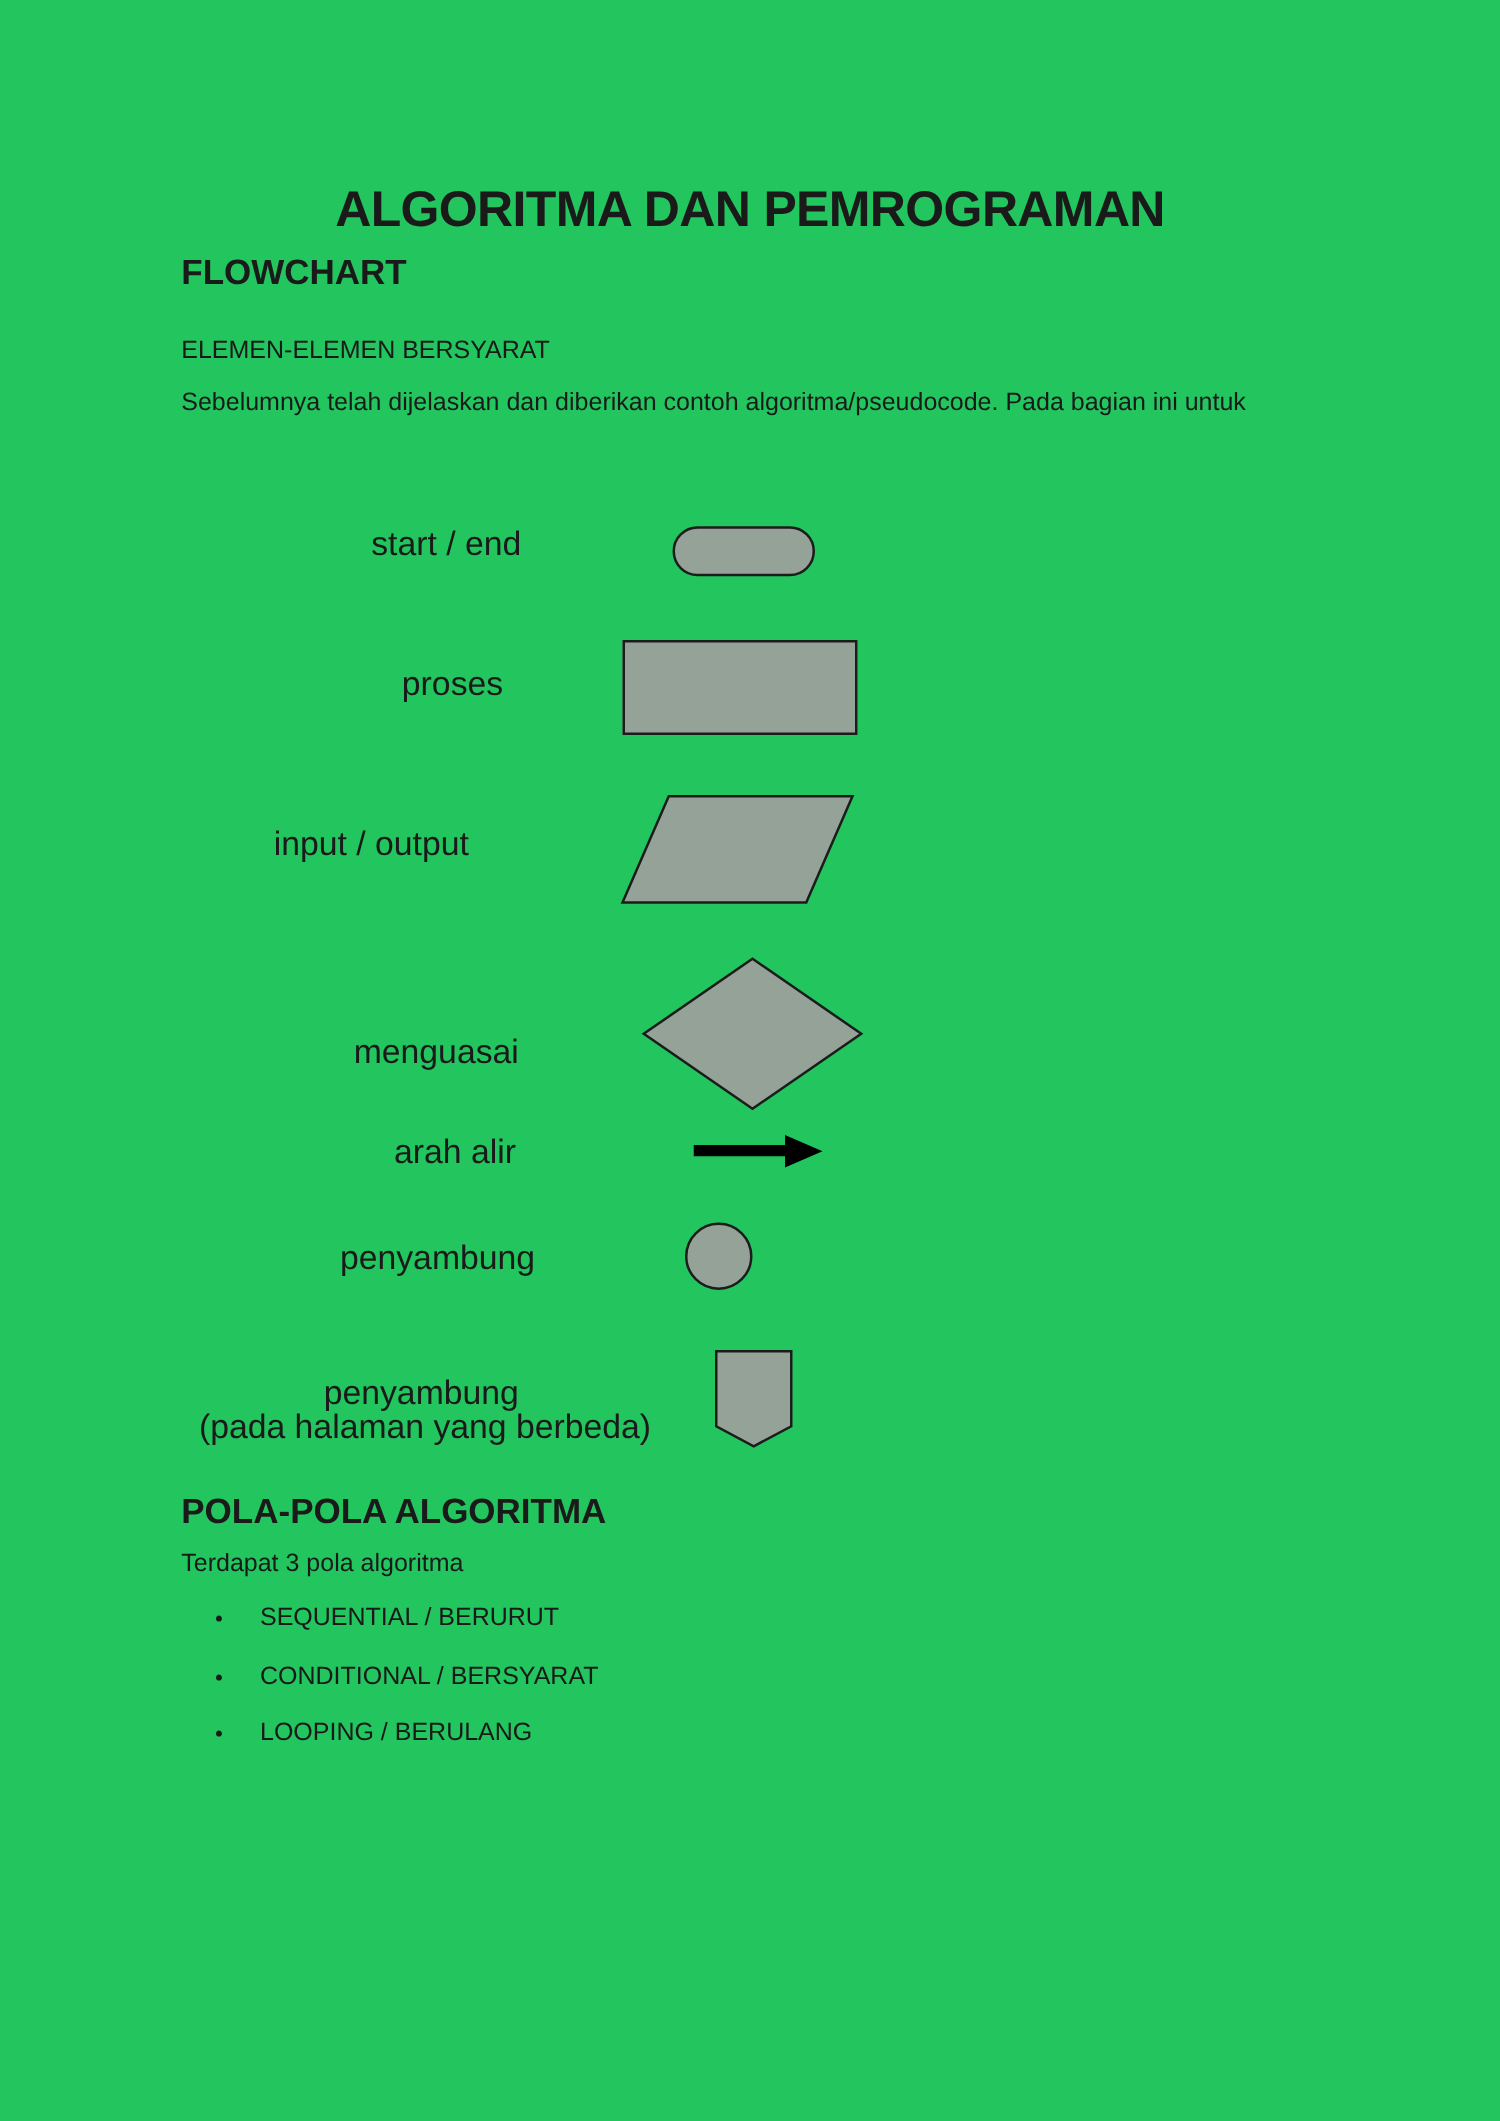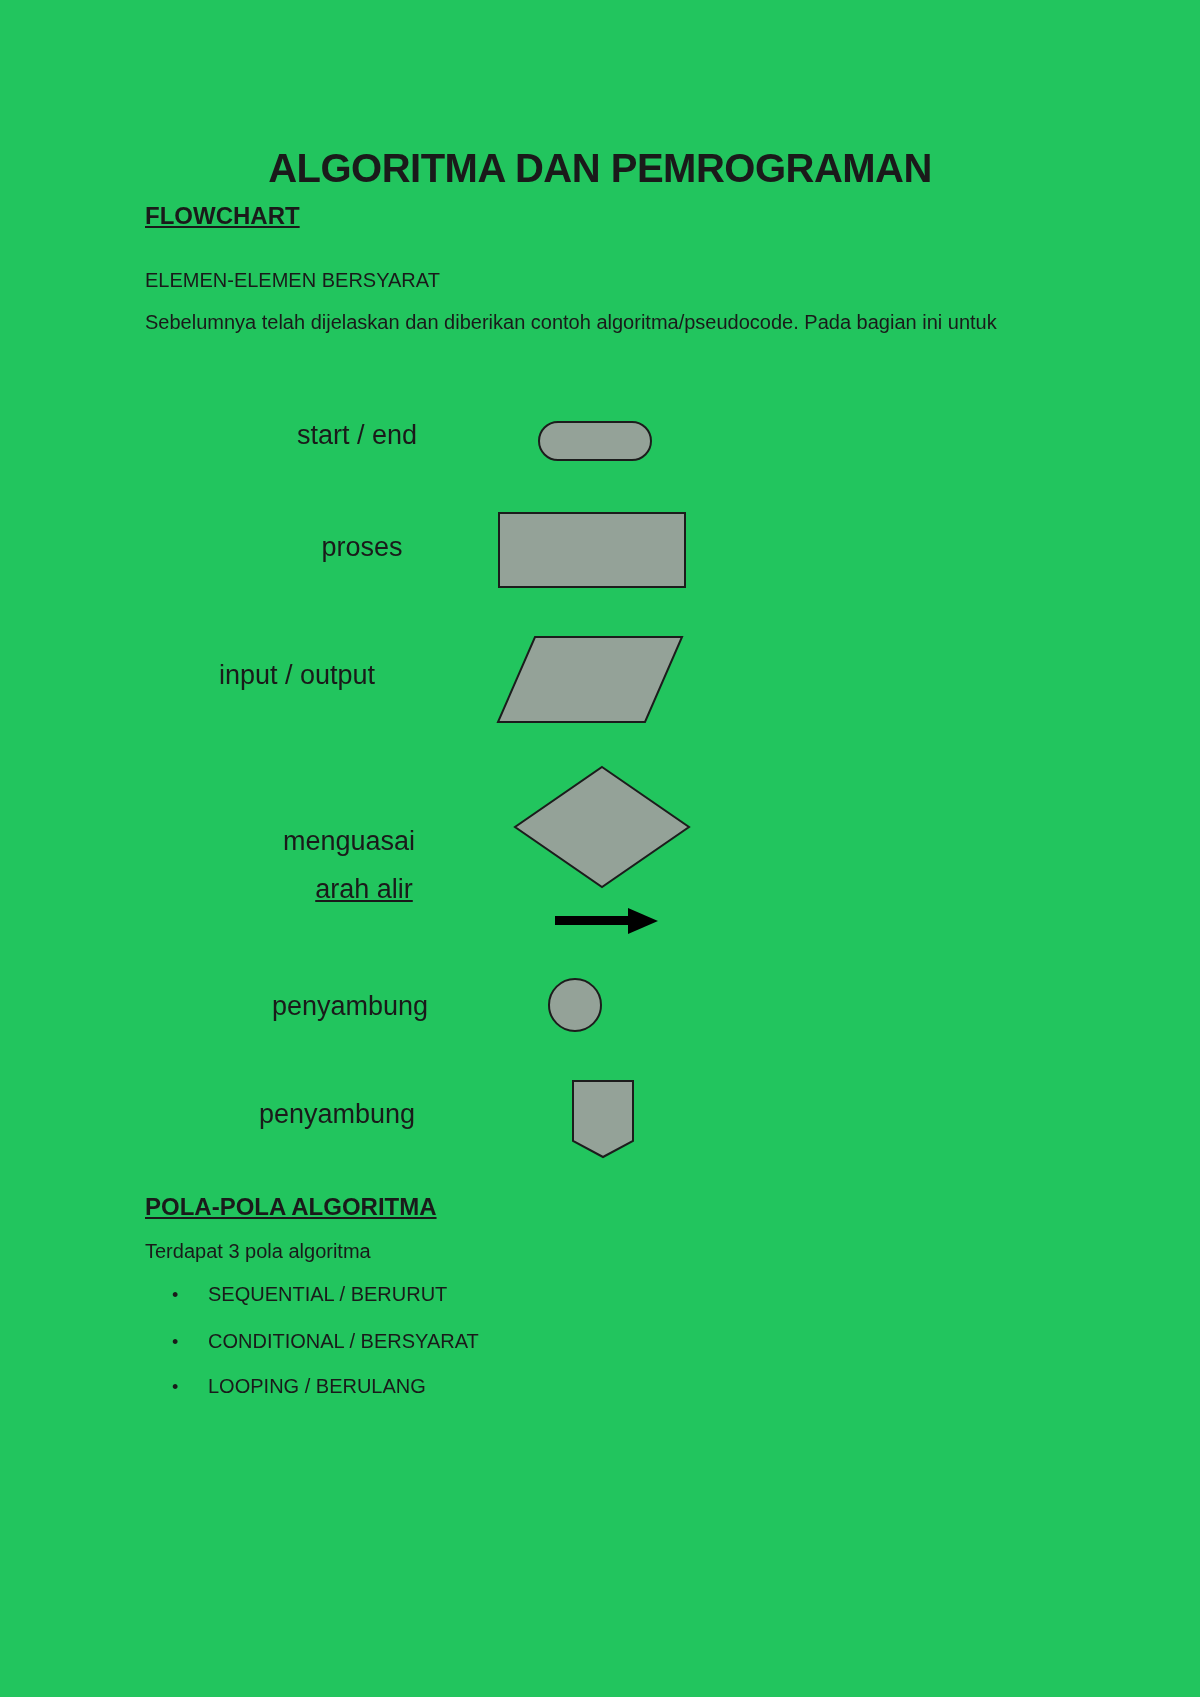--- a/index.html
+++ b/index.html
@@ -27,23 +27,22 @@
     left:0;
     width:1200px;
     text-align:center;
     font-size:40px;
     font-weight:bold;
     letter-spacing:-0.5px;
   }
   .heading-bold{
     position:absolute;
     left:145px;
-    font-size:24px;
+    font-size:28px;
     font-weight:bold;
-    text-decoration:underline;
   }
   .body-text{
     position:absolute;
     left:145px;
     font-size:20px;
     font-weight:normal;
     white-space:nowrap;
   }
   .shape-label{
     position:absolute;
@@ -113,30 +112,31 @@
   <div class="shape-label" style="left:297px;top:659px;">input / output</div>
   <svg class="shape svg-shape" style="left:494px;top:634px;" width="195" height="92" viewBox="0 0 195 92">
     <polygon class="filled" points="41,3 188,3 151,88 4,88"></polygon>
   </svg>
 
   <div class="shape-label" style="left:349px;top:825px;">menguasai</div>
   <svg class="shape svg-shape" style="left:512px;top:764px;" width="180" height="126" viewBox="0 0 180 126">
     <polygon class="filled" points="90,3 177,63 90,123 3,63"></polygon>
   </svg>
 
-  <div class="shape-label" style="left:364px;top:873px;text-decoration:underline;">arah alir</div>
+  <div class="shape-label" style="left:364px;top:905px;">arah alir</div>
   <svg class="shape svg-shape" style="left:553px;top:904px;" width="108" height="36" viewBox="0 0 108 36">
     <rect class="arrow-part" x="2" y="12" width="76" height="9"></rect>
     <polygon class="arrow-part" points="75,4 105,17 75,30"></polygon>
   </svg>
 
   <div class="shape-label" style="left:350px;top:990px;">penyambung</div>
   <div class="shape connector-circle" style="left:548px;top:978px;"></div>
 
   <div class="shape-label" style="left:337px;top:1098px;">penyambung</div>
+  <div class="shape-label" style="left:340px;top:1125px;">(pada halaman yang berbeda)</div>
   <svg class="shape svg-shape" style="left:570px;top:1078px;" width="66" height="82" viewBox="0 0 66 82">
     <polygon class="filled" points="3,3 63,3 63,63 33,79 3,63"></polygon>
   </svg>
 
   <div class="heading-bold" style="top:1193px;">POLA-POLA ALGORITMA</div>
   <div class="body-text" style="top:1240px;">Terdapat 3 pola algoritma</div>
 
   <div class="bullet-row" style="top:1283px;">
     <span class="bullet-dot">•</span>
     <span>SEQUENTIAL / BERURUT</span>

